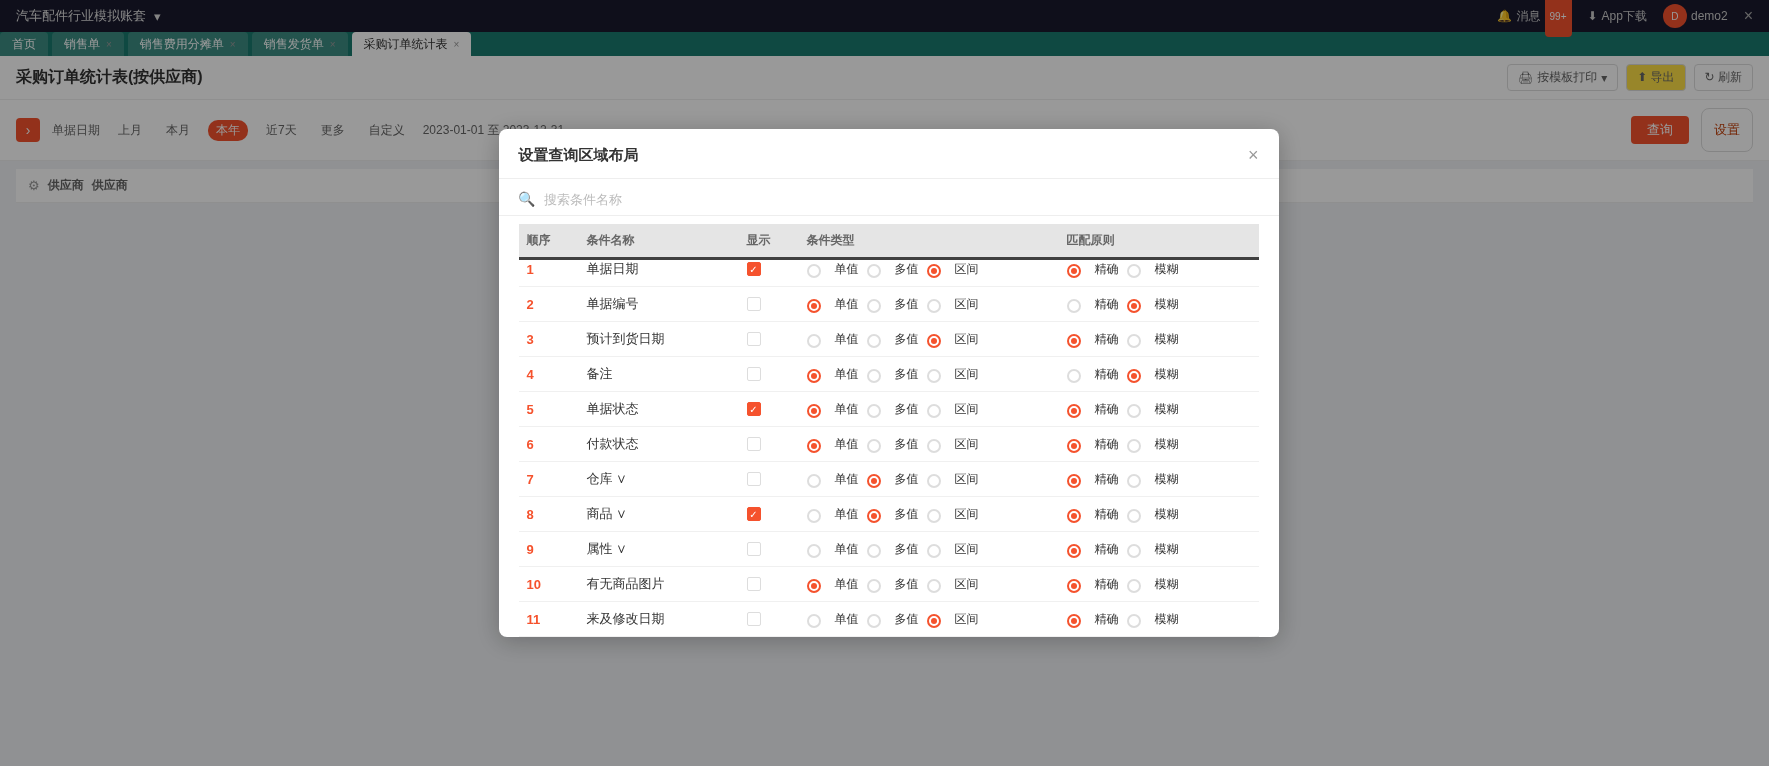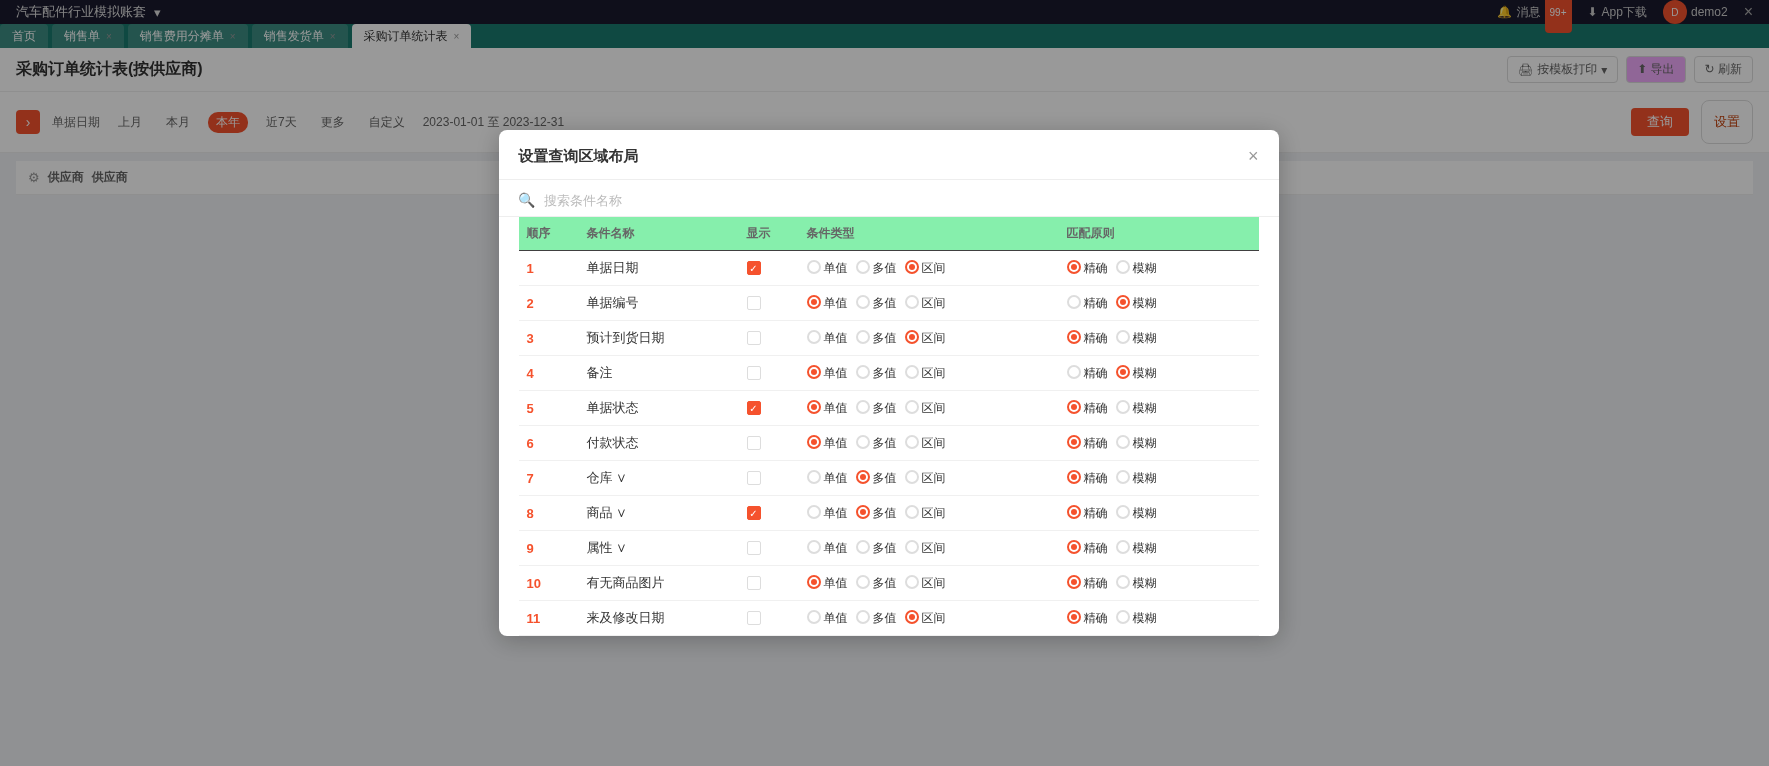--- a/index.html
+++ b/index.html
@@ -1,21 +1,21 @@
 <!DOCTYPE html>
 <html><head>
   <meta charset="utf-8">
   <style>
     * { box-sizing: border-box; margin: 0; padding: 0; }
     body { font-family: 'Microsoft YaHei', Arial, sans-serif; font-size: 13px; background: #f0f2f5; overflow: hidden; }
 
     
     .top-bar {
       background: #1a1a2e;
-      height: 24px;
+      height: 32px;
       display: flex;
       align-items: center;
       justify-content: space-between;
       padding: 0 16px;
       color: #ccc;
     }
     .top-bar-left { font-size: 13px; color: #ddd; display: flex; align-items: center; gap: 8px; }
     .top-bar-right { display: flex; align-items: center; gap: 16px; font-size: 12px; color: #ccc; }
     .top-bar-right .badge { background: #f5522d; color: white; border-radius: 4px; padding: 15px 5px; font-size: 10px; text-align: right; }
     .close-x { color: #aaa; cursor: pointer; font-size: 16px; }
@@ -49,21 +49,21 @@
       background: white;
       padding: 8px 16px;
       display: flex;
       align-items: center;
       justify-content: space-between;
       border-bottom: 1px solid #eee;
     }
     .page-title { font-size: 16px; font-weight: bold; color: #333; }
     .page-actions { display: flex; align-items: center; gap: 8px; }
     .btn-print { background: white; border: 1px solid #ddd; padding: 4px 10px; border-radius: 4px; cursor: pointer; font-size: 12px; color: #666; display: flex; align-items: center; gap: 4px; }
-    .btn-export { background: #f0abfc; border: 1px solid #ddd; padding: 4px 10px; border-radius: 4px; cursor: pointer; font-size: 12px; color: #666; }
+    .btn-export { background: #fde047; border: 1px solid #ddd; padding: 4px 10px; border-radius: 4px; cursor: pointer; font-size: 12px; color: #666; }
     .btn-refresh { background: white; border: 1px solid #ddd; padding: 4px 10px; border-radius: 4px; cursor: pointer; font-size: 12px; color: #666; }
 
     
     .filter-bar {
       background: white;
       padding: 8px 16px;
       display: flex;
       align-items: center;
       gap: 12px;
       border-bottom: 1px solid #eee;
@@ -165,24 +165,24 @@
     
     .conditions-table {
       flex: 1;
       overflow-y: auto;
       padding: 0 20px;
     }
     .table-head {
       display: grid;
       grid-template-columns: 60px 160px 60px 260px 200px;
       padding: 8px 0;
-      border-bottom: 1px solid #404040;
-      background: #86efac;
+      border-bottom: 3px solid #404040;
+      background: #e5e5e5;
       position: sticky;
-      top: 0;
+      top: 8px;
       z-index: 1;
     }
     .th {
       font-size: 12px;
       color: #666;
       font-weight: bold;
       padding: 0 8px;
     }
     .table-row {
       display: grid;
@@ -197,21 +197,21 @@
     
     .cb {
       width: 14px; height: 14px; border: 1px solid #ddd; border-radius: 2px;
       display: inline-flex; align-items: center; justify-content: center;
       cursor: pointer; background: white; flex-shrink: 0;
     }
     .cb.checked { background: #f5522d; border-color: #f5522d; color: white; font-size: 10px; }
 
     
     .radio-group { display: flex; align-items: center; gap: 8px; flex-wrap: nowrap; }
-    .radio-item { display: flex; align-items: flex-start; gap: 3px; cursor: pointer; white-space: nowrap; }
+    .radio-item { display: flex; align-items: flex-end; gap: 14px; cursor: pointer; white-space: nowrap; }
     .radio-dot {
       width: 14px; height: 14px; border-radius: 50%; border: 2px solid #ddd;
       display: flex; align-items: center; justify-content: center; flex-shrink: 0;
     }
     .radio-dot.selected { border-color: #f5522d; }
     .radio-dot.selected::after {
       content: ''; width: 6px; height: 6px; border-radius: 50%; background: #f5522d;
     }
     .radio-label { font-size: 12px; color: #333; }
 

